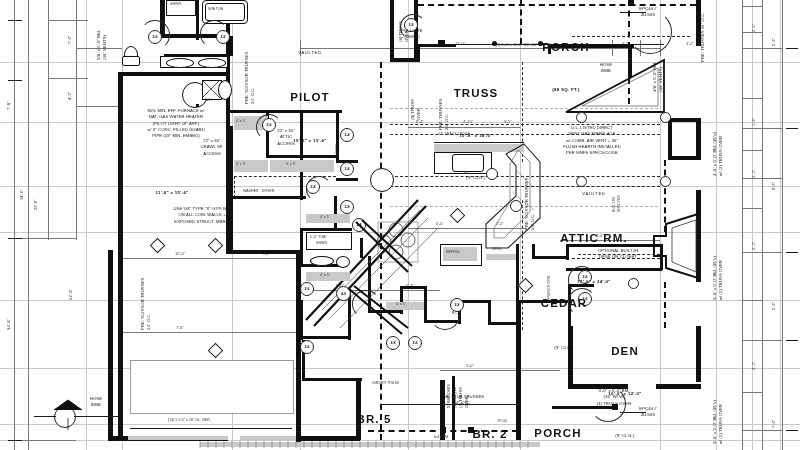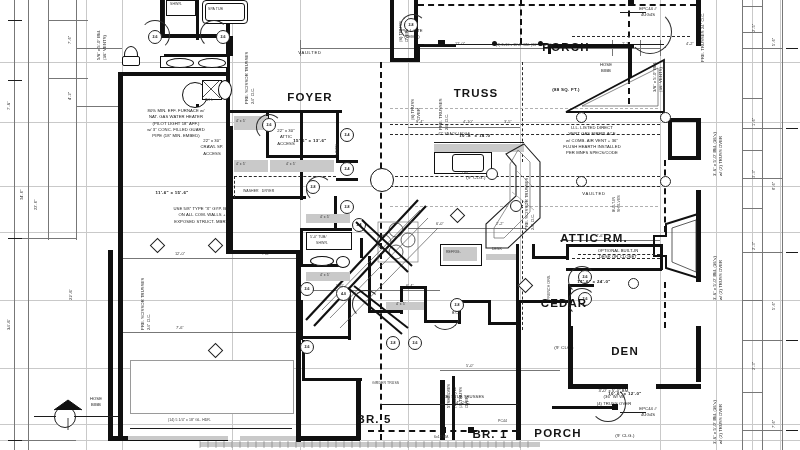--- a/index.html
+++ b/index.html
@@ -550,21 +550,21 @@
     <div class="vtxt2 t" style="left:6px;top:330px;">34'-6"</div>
     <div class="vtxt2 t" style="left:68px;top:300px;">22'-6"</div>
     <div class="vtxt2 t" style="left:612px;top:212px;font-size:3.6px;">BUILT-IN
 SHELVES</div>
   </div>
 
   <div>
 
     <div class="t room" style="left:310px;top:16px;">
       <div class="vt">VAULTED</div>
-      <div class="nm">FOYER</div>
+      <div class="nm">PILOT</div>
       <div class="dm">15'-6" x 13'-6"</div>
     </div>
 
     <div class="t room" style="left:172px;top:155px;">
       <div class="dm">11'-6" x 15'-6"</div>
     </div>
 
     <div class="t room" style="left:196px;top:325px;">
       <div class="nm">GARAGE</div>
       <div class="dm">19'-0" x 21'-0"</div>
@@ -593,21 +593,21 @@
       <div class="cl">(9' CLG.)</div>
     </div>
 
     <div class="t room" style="left:374px;top:378px;">
       <div class="nm">BR. 5</div>
       
       
     </div>
 
     <div class="t room" style="left:490px;top:393px;">
-      <div class="nm">BR. 1</div>
+      <div class="nm">BR. 2</div>
       
       
     </div>
 
     <div class="t room" style="left:566px;top:6px;">
       <div class="nm">PORCH</div>
       <div class="dm">(88 SQ. FT.)</div>
     </div>
 
     <div class="t room" style="left:558px;top:392px;">

